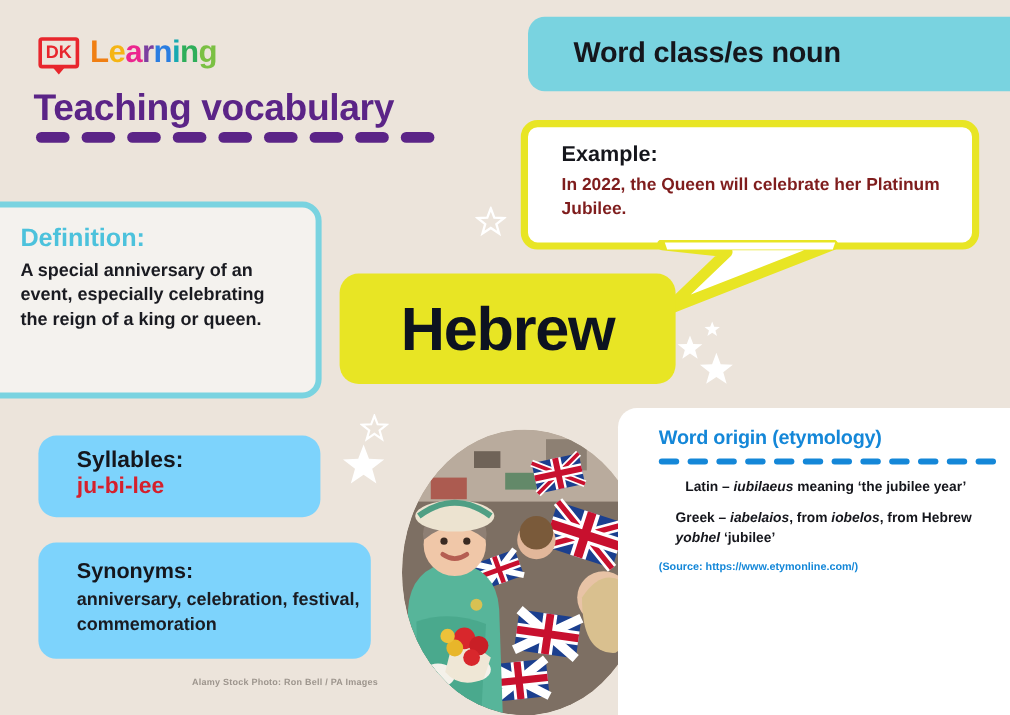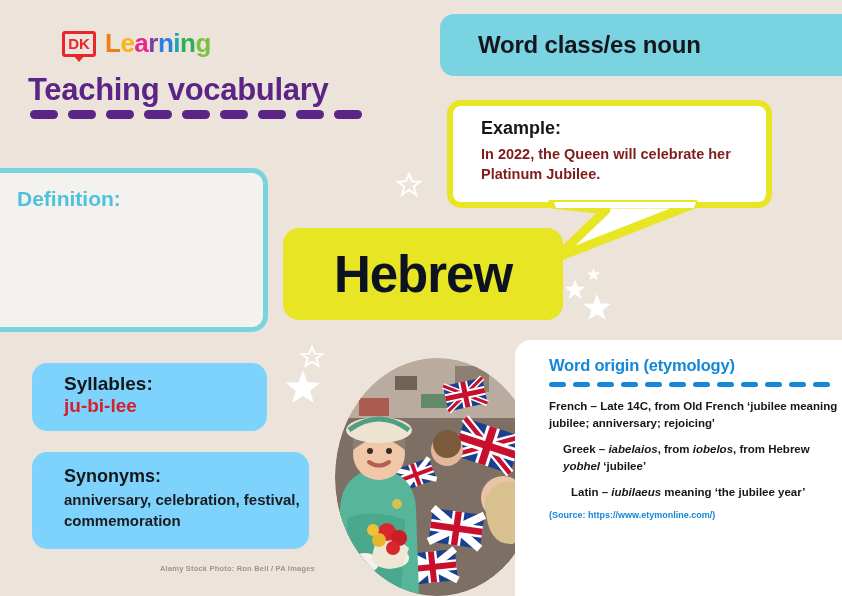--- a/index.html
+++ b/index.html
@@ -9,21 +9,21 @@
     font-family:"Liberation Sans", sans-serif;
     position:relative;
   }
   .poster{position:absolute;inset:0;overflow:hidden;}
 
   
   .star{position:absolute;pointer-events:none;}
   .star svg{display:block;}
 
   
-  .dk-logo{position:absolute;left:32px;top:28px;display:flex;align-items:center;gap:9px;margin-left:30px;}
+  .dk-logo{position:absolute;left:32px;top:28px;display:flex;align-items:center;gap:9px;}
   .dk-mark{
     width:34px;height:26px;border:3px solid #e8262d;border-radius:3px;
     display:flex;align-items:center;justify-content:center;
     font-weight:bold;font-size:15px;color:#e8262d;letter-spacing:0px;
     position:relative;box-sizing:border-box;
   }
   .dk-mark:after{
     content:"";position:absolute;left:50%;bottom:-8px;transform:translateX(-50%);
     width:0;height:0;border-left:6px solid transparent;border-right:6px solid transparent;
     border-top:7px solid #e8262d;
@@ -44,23 +44,23 @@
     background:#79d3e0;border-radius:14px 0 0 14px;
     display:flex;align-items:center;
   }
   .wordclass-text{
     color:#15161c;font-size:24px;font-weight:bold;margin-left:38px;letter-spacing:-0.2px;
   }
 
   
   .example-wrap{position:absolute;left:434px;top:100px;width:378px;height:150px;}
   .example-box{
-    position:absolute;left:0;top:0;width:325px;height:108px;
+    position:absolute;left:0;top:0;width:382px;height:108px;
     background:#ffffff;border:6px solid #e8e524;border-radius:14px;
-    box-sizing:border-box;padding:12px 18px 0 28px;margin-left:13px;
+    box-sizing:border-box;padding:12px 18px 0 28px;
   }
   .example-label{font-size:18px;font-weight:bold;color:#15161c;margin-bottom:5px;}
   .example-text{font-size:14.5px;font-weight:bold;color:#7f1d1d;line-height:1.38;}
   .example-tail{position:absolute;left:110px;top:100px;}
 
   
   .definition{
     position:absolute;left:-22px;top:168px;width:290px;height:164px;
     background:#f4f2ee;border:5px solid #79d3e0;border-radius:16px;
     box-sizing:border-box;padding:14px 16px 0 34px;
@@ -183,20 +183,21 @@
     <div class="example-tail">
       <svg width="160" height="62" viewBox="0 0 160 62">
         <path d="M8 4 L150 4 L12 58 L62 10 Z" fill="#ffffff" stroke="#e8e524" stroke-width="9" stroke-linejoin="round"></path>
         <path d="M10 2 L152 2 L150 8 L12 8 Z" fill="#ffffff"></path>
       </svg>
     </div>
   </div>
 
   <div class="definition">
     <div class="definition-label">Definition:</div>
+    <div class="definition-text">A special anniversary of an event, especially celebrating the reign of a king or queen.</div>
   </div>
 
   <div class="jubilee">
     <div class="jubilee-text">Hebrew</div>
   </div>
 
   <div class="card syllables">
     <div class="syllables-label">Syllables:</div>
     <div class="syllables-value">ju-bi-lee</div>
   </div>
@@ -307,28 +308,25 @@
         <i style="background: rgb(20, 135, 216);"></i>
         <i style="background: rgb(20, 135, 216);"></i>
         <i style="background: rgb(20, 135, 216);"></i>
         <i style="background: rgb(20, 135, 216);"></i>
         <i style="background: rgb(20, 135, 216);"></i>
         <i style="background: rgb(20, 135, 216);"></i>
         <i style="background: rgb(20, 135, 216);"></i>
         <i style="background: rgb(20, 135, 216);"></i>
       </div>
 
-    <div class="etym-entry indent1">
-      <b>French</b><span> – Late 14C, from Old French ‘jubilee meaning jubilee; anniversary; rejoicing'</span>
+
+    <div class="etym-entry indent2">
+      <b>Latin</b><span> – </span><i>iubilaeus</i><span> meaning ‘the jubilee year’</span>
     </div>
 
     <div class="etym-entry indent3">
       <b>Greek</b><span> – </span><i>iabelaios</i><span>, from </span><i>iobelos</i><span>, from Hebrew </span><i>yobhel</i><span> ‘jubilee’</span>
     </div>
 
-    <div class="etym-entry indent2">
-      <b>Latin</b><span> – </span><i>iubilaeus</i><span> meaning ‘the jubilee year’</span>
-    </div>
-
     <div class="etym-source">(Source: https://www.etymonline.com/)</div>
   </div>
 
 </div>
 
 </body></html>

